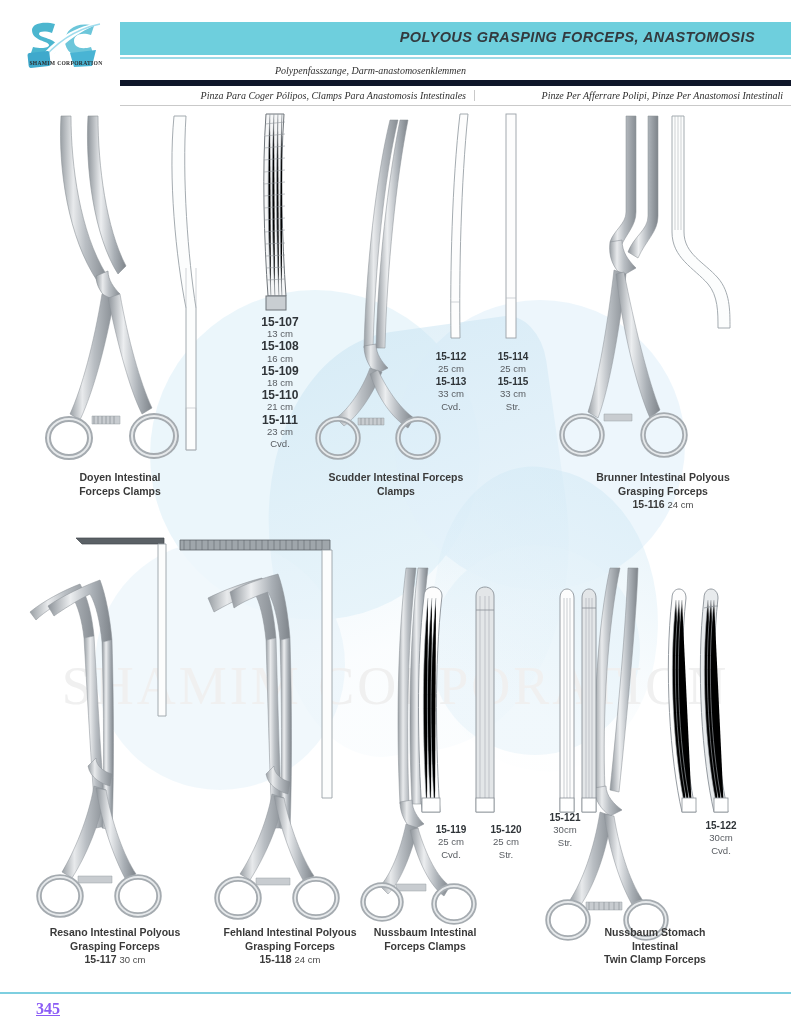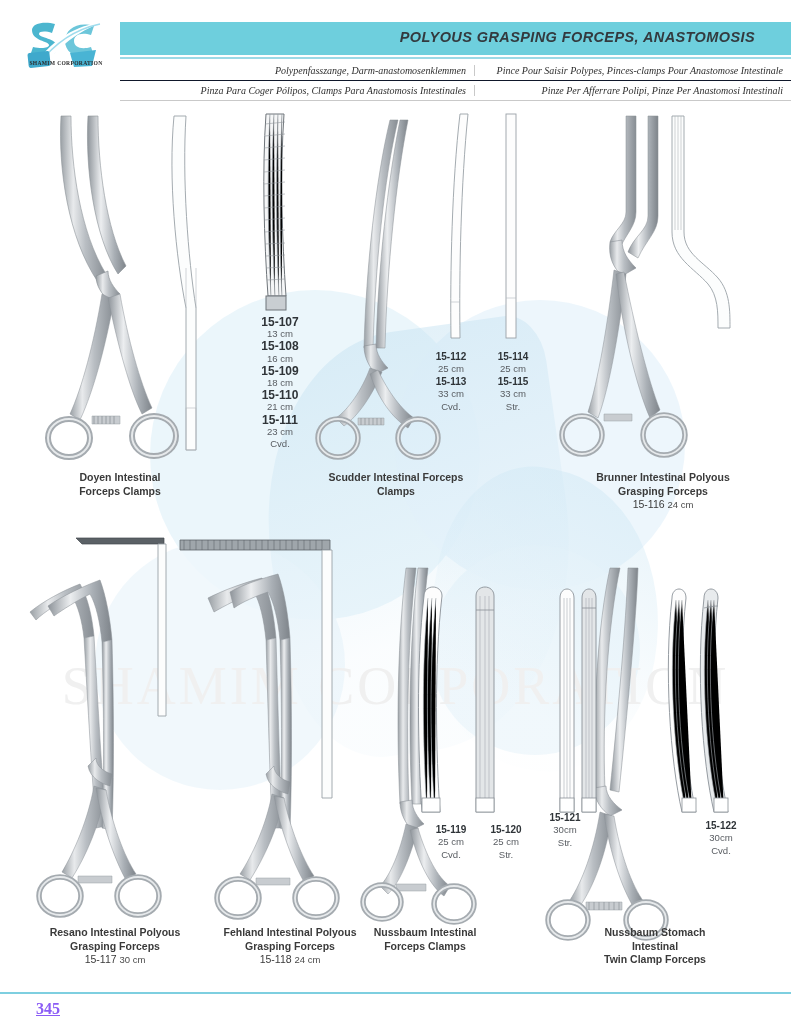--- a/index.html
+++ b/index.html
@@ -116,21 +116,21 @@
   .subtable {
     position: absolute;
     left: 120px; top: 61px;
     width: 671px;
   }
   .sub-row {
     display: flex;
     height: 19px;
     align-items: center;
   }
-  .sub-row + .sub-row { border-top: 1px solid #0f172a; }
+  .sub-row + .sub-row { border-top: 6px solid #0f172a; }
   .subtable { border-bottom: 1px solid #c9c9c9; }
   .sub-cell {
     font-family: "Liberation Serif", serif;
     font-style: italic;
     font-size: 10px;
     color: #2f2f2f;
     padding: 0 8px;
     white-space: nowrap;
     text-align: right;
   }
@@ -145,21 +145,21 @@
   .cell { position: absolute; }
 
   .caption {
     position: absolute;
     text-align: center;
     font-size: 10.5px;
     font-weight: bold;
     color: #3a3a3a;
     line-height: 13.5px;
   }
-  .caption .ref { font-weight: normal; }
+  .caption .ref { font-weight: bold; }
   .caption .sz  { font-weight: normal; font-size: 9.5px; color:#4a4a4a;}
 
   
   .sizelist {
     position: absolute;
     text-align: center;
     font-size: 10px;
     line-height: 12.2px;
     color: #4d5055;
   }
@@ -239,21 +239,20 @@
     <div class="logo-caption">SHAMIM CORPORATION</div>
 
     <div class="title-band">
       <div class="title">POLYOUS GRASPING FORCEPS, ANASTOMOSIS</div>
     </div>
     <div class="band-rule"></div>
 
     <div class="subtable">
       <div class="sub-row">
         <div class="sub-cell sub-left">Polypenfasszange, Darm-anastomosenklemmen</div>
-        <div class="sub-cell sub-right">Pince Pour Saisir Polypes, Pinces-clamps Pour Anastomose Intestinale</div>
       </div>
       <div class="sub-row">
         <div class="sub-cell sub-left">Pinza Para Coger Pólipos, Clamps Para Anastomosis Intestinales</div>
         <div class="sub-cell sub-right">Pinze Per Afferrare Polipi, Pinze Per Anastomosi Intestinali</div>
       </div>
     </div>
   </div>
 
   <div class="row row-1">
 

